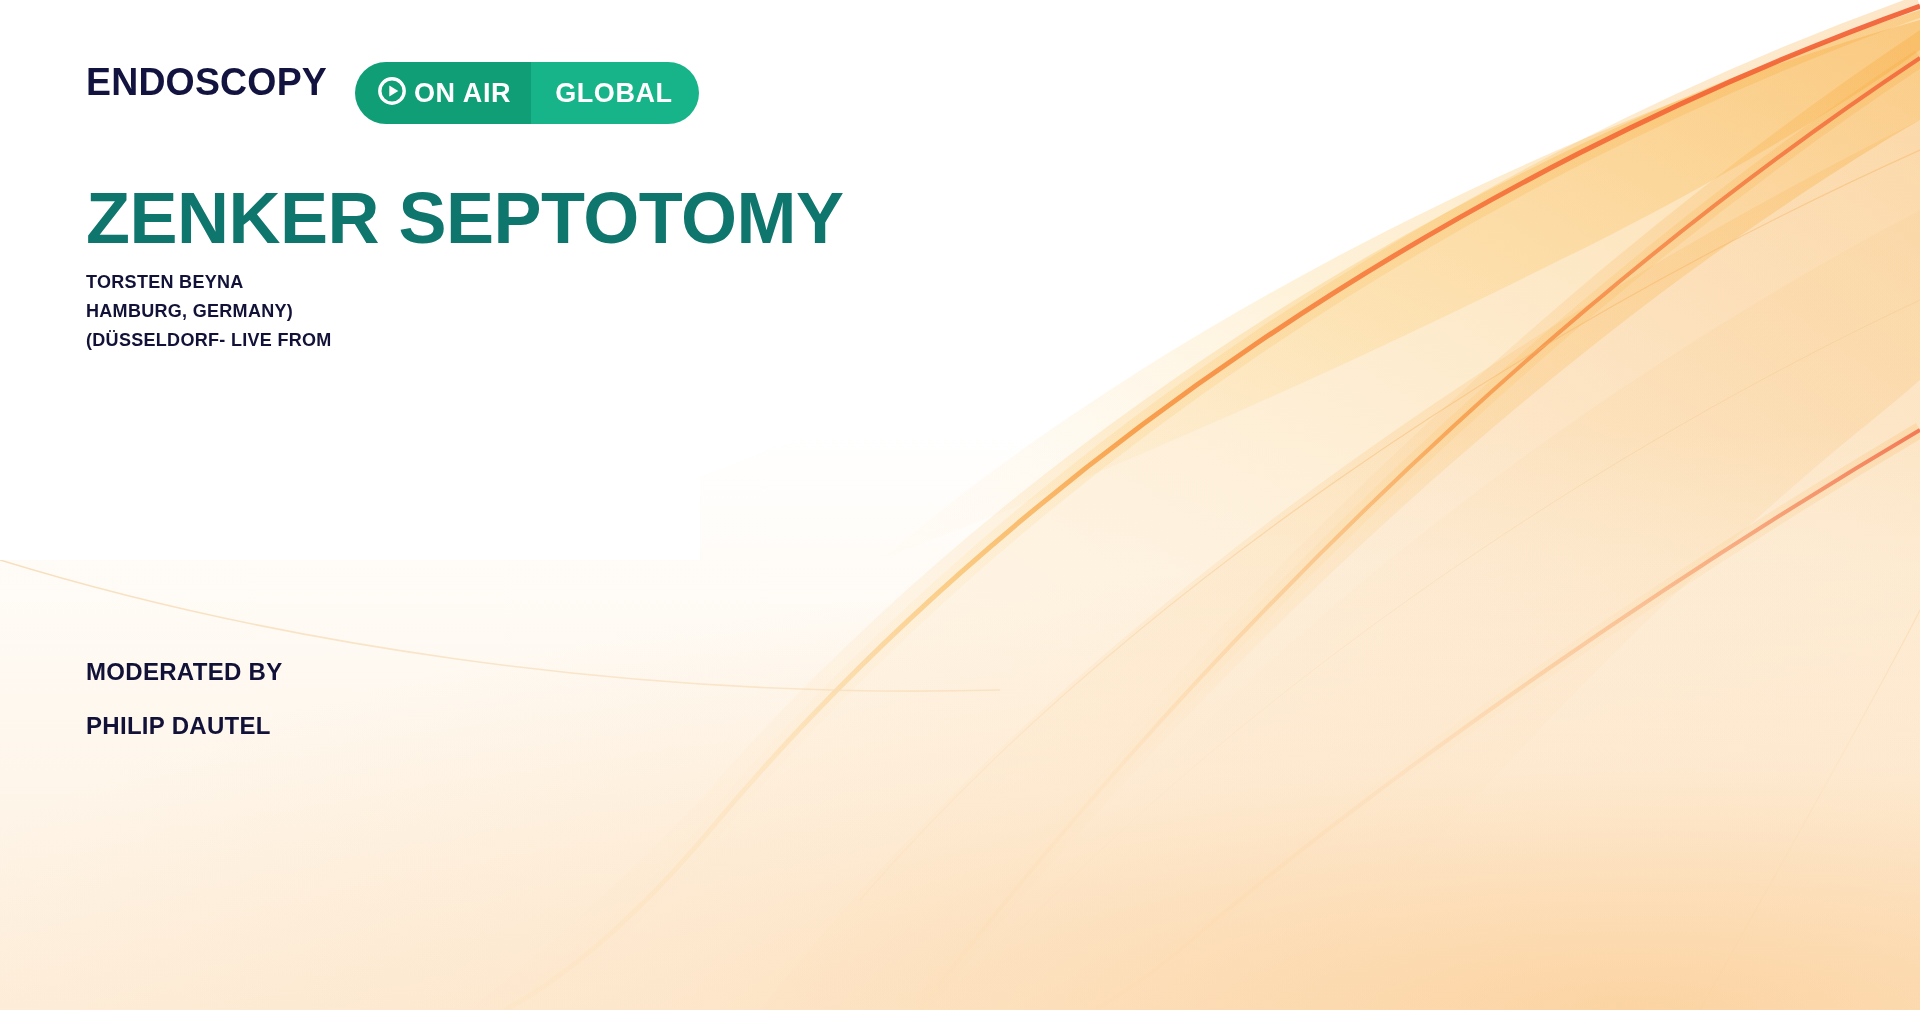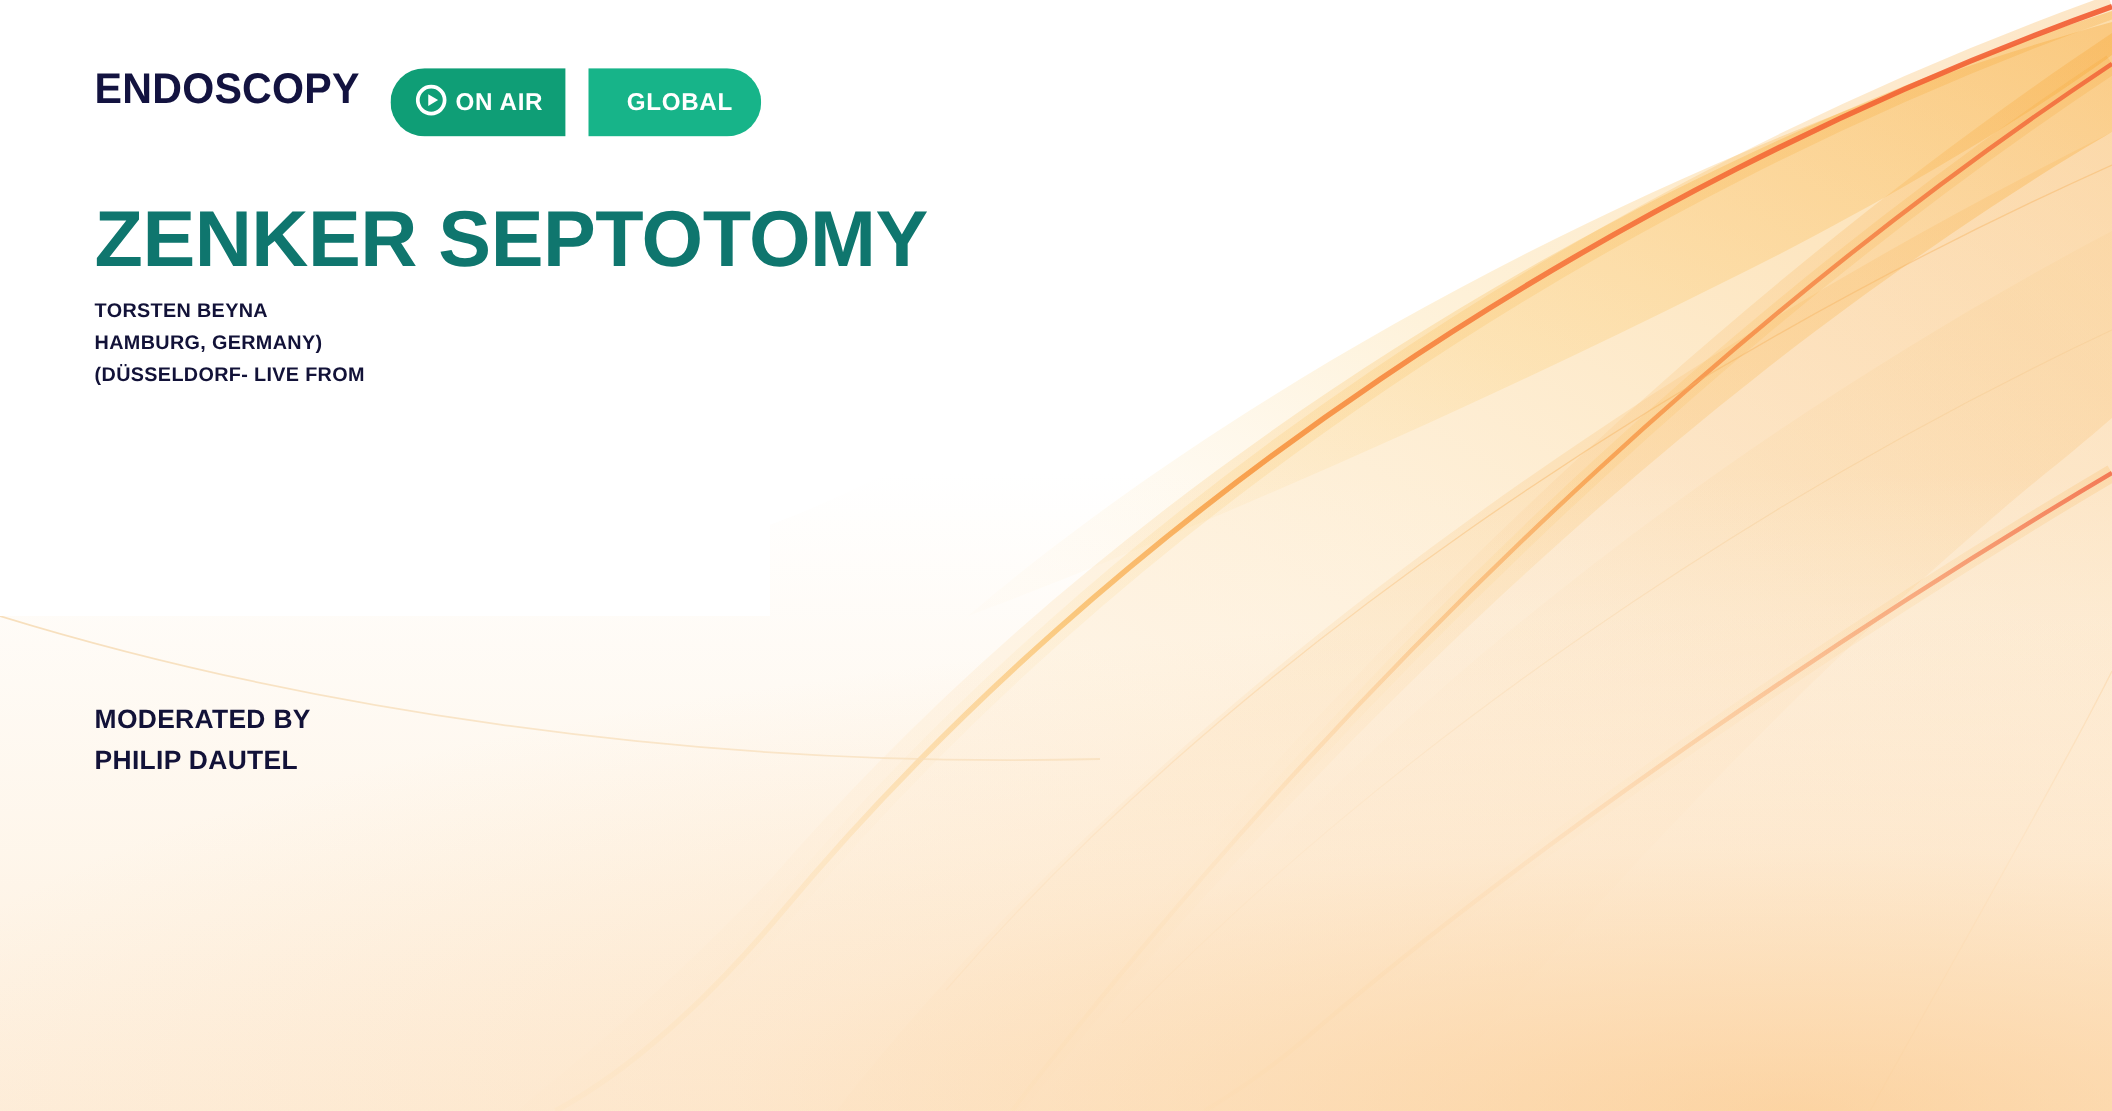--- a/index.html
+++ b/index.html
@@ -67,26 +67,25 @@
     overflow:hidden;
   }
   .badge-onair{
     background:#0f9e76;
     display:flex; align-items:center; gap:7px;
     padding:0 20px 0 22px;
   }
   .badge-global{
     background:#17b489;
     display:flex; align-items:center;
-    padding:0 26px 0 35px;
-    margin-left:21px;
+    padding:0 26px 0 24px;
   }
   .badge-text{
     color:#ffffff;
-    font-size:22px;
+    font-size:27px;
     font-weight:800;
     letter-spacing:0.6px;
     line-height:1;
     white-space:nowrap;
   }
   .play-icon{ display:block; }
 
   
   .headline{
     position:absolute; left:86px; top:182px;
@@ -111,21 +110,21 @@
 
   
   .moderator{
     position:absolute; left:86px; top:636px;
     font-size:24px;
     font-weight:800;
     letter-spacing:0.3px;
     color:#121238;
     line-height:1.56;
   }
-  .moderator div{ white-space:nowrap; }
+  .moderator div{ white-space:nowrap;margin-top:17px; }
 </style>
 </head>
 <body>
 
 <div class="stage">
 
   <div class="bg-art">
     <svg viewBox="0 0 1920 1010" xmlns="http://www.w3.org/2000/svg">
       <defs>
         <linearGradient id="gA" x1="1" y1="0" x2="0.1" y2="1">

